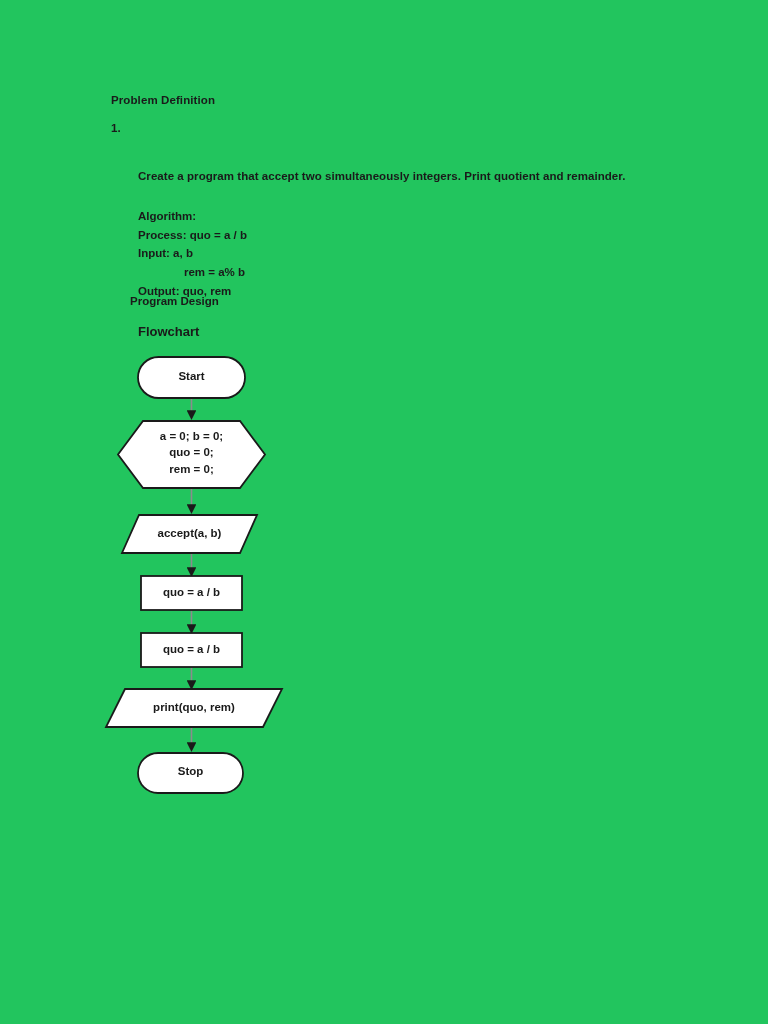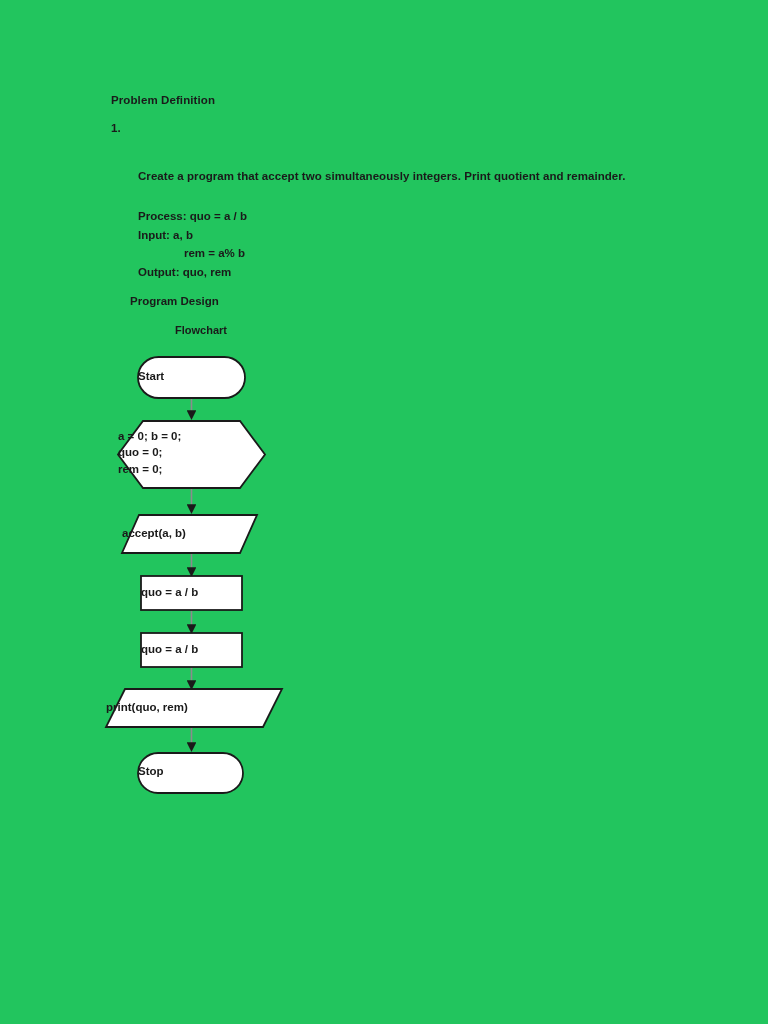--- a/index.html
+++ b/index.html
@@ -68,38 +68,38 @@
     position: absolute;
     left: 130px;
     top: 295px;
     font-size: 11.5px;
     font-weight: bold;
   }
   .flow-title {
     position: absolute;
     left: 138px;
     top: 324px;
-    font-size: 11px;
+    font-size: 13px;
     font-weight: bold;
-    margin-left: 37px;
   }
 
   
   .flowchart {
     position: absolute;
     left: 0;
     top: 0;
     width: 768px;
     height: 1024px;
   }
   .flow-label {
     position: absolute;
     font-size: 11.5px;
     font-weight: bold;
     color: #1a1a1a;
+    text-align: center;
     white-space: pre;
     pointer-events: none;
   }
   .flow-label.multiline {
     line-height: 1.42;
   }
 </style>
 </head>
 <body>
 
@@ -107,20 +107,21 @@
 
   <div class="doc-text">
     <div class="heading">Problem Definition</div>
 
     <div class="numbered">
       <span class="num">1.</span>
       <span class="txt">Create a program that accept two simultaneously integers. Print quotient and remainder.</span>
     </div>
 
     <div class="algorithm">
+      <div>Algorithm:</div>
       <div>Process: quo = a / b</div>
       <div>Input: a, b</div>
       <div class="indented">rem = a% b</div>
       <div>Output: quo, rem</div>
     </div>
   </div>
 
   <div class="design-title">Program Design</div>
   <div class="flow-title">Flowchart</div>
 

